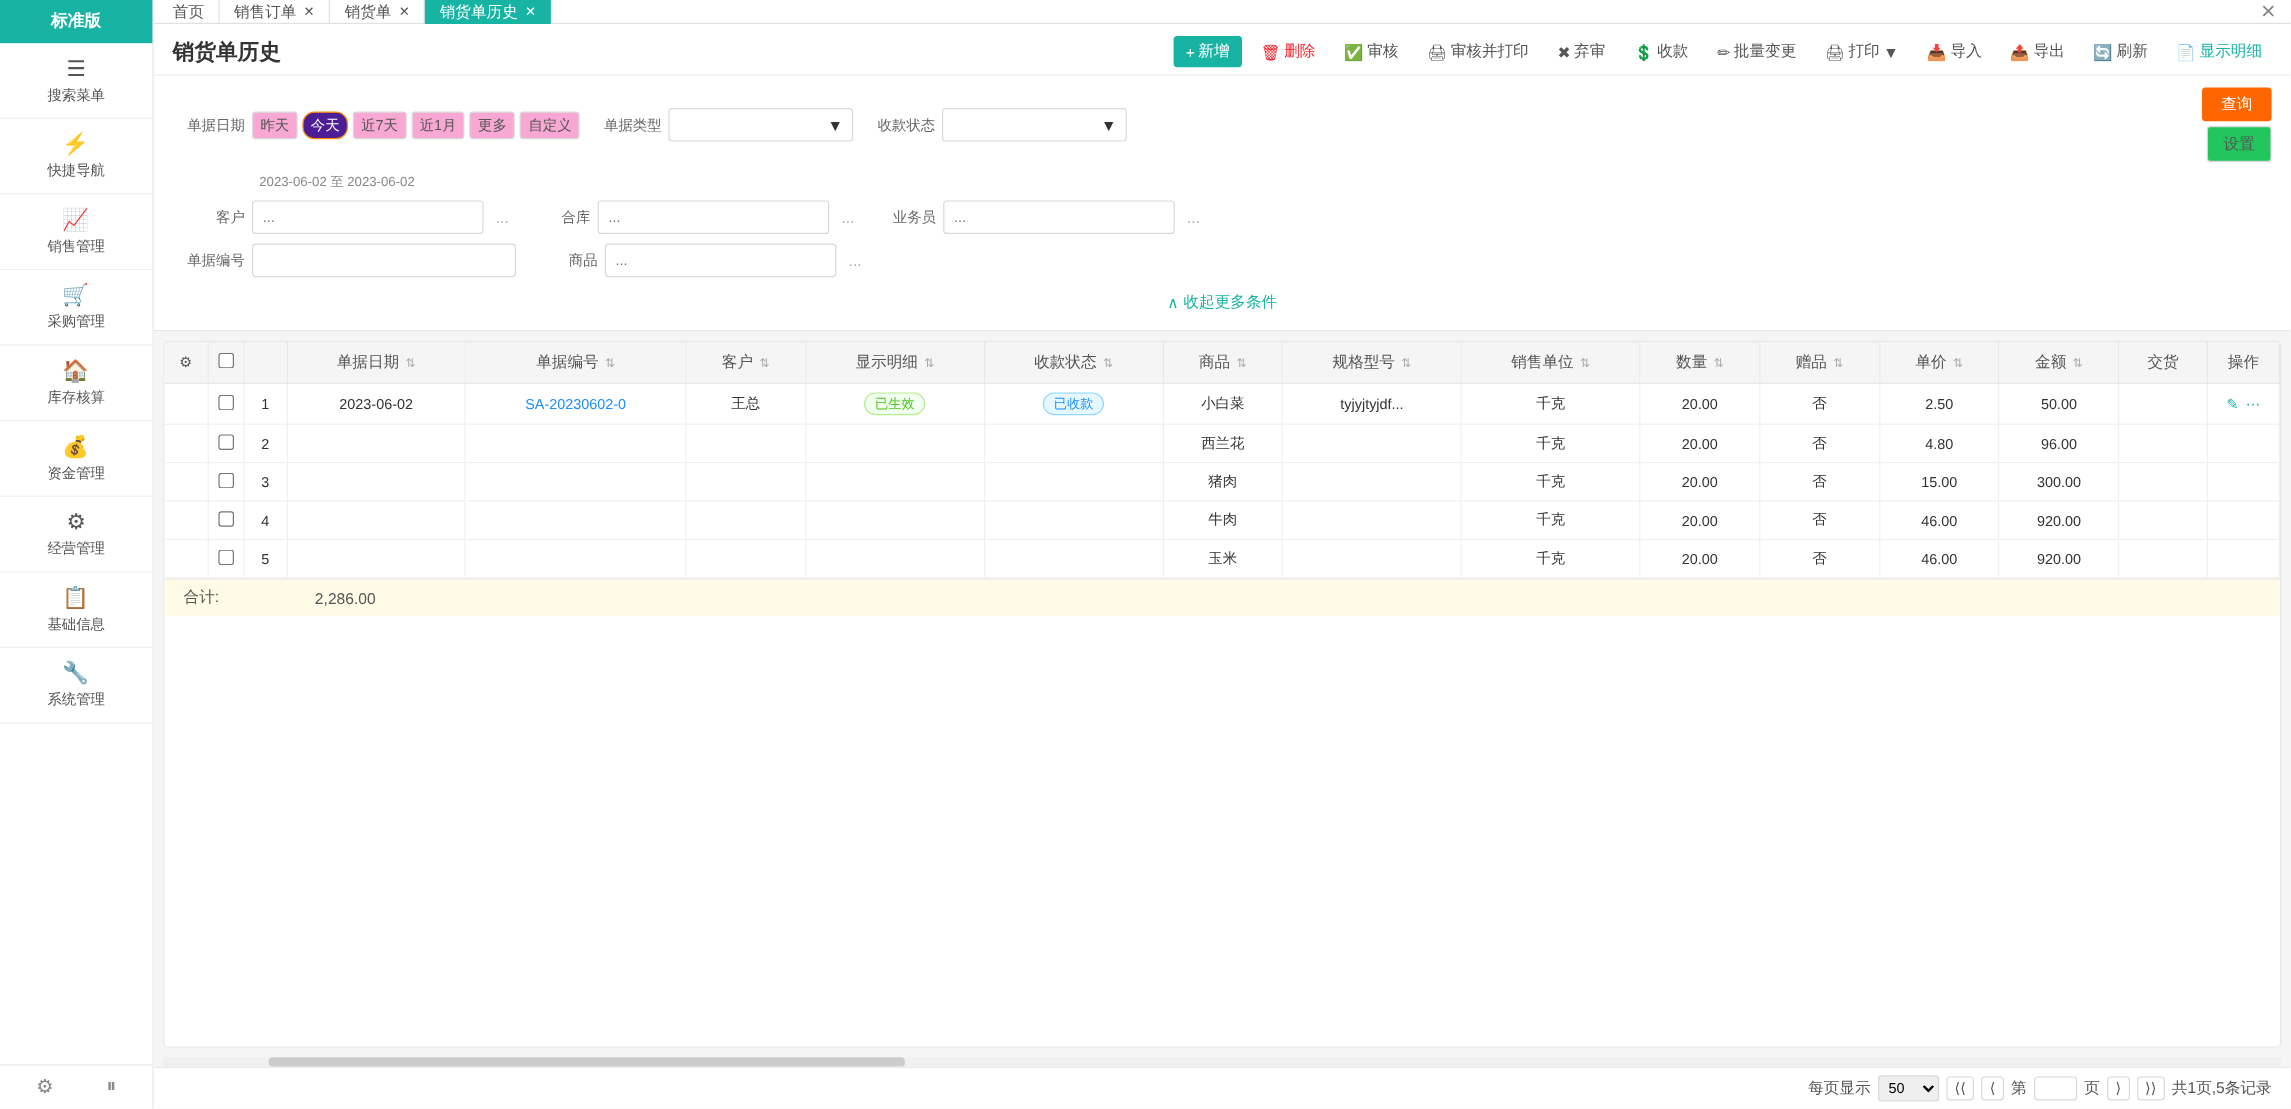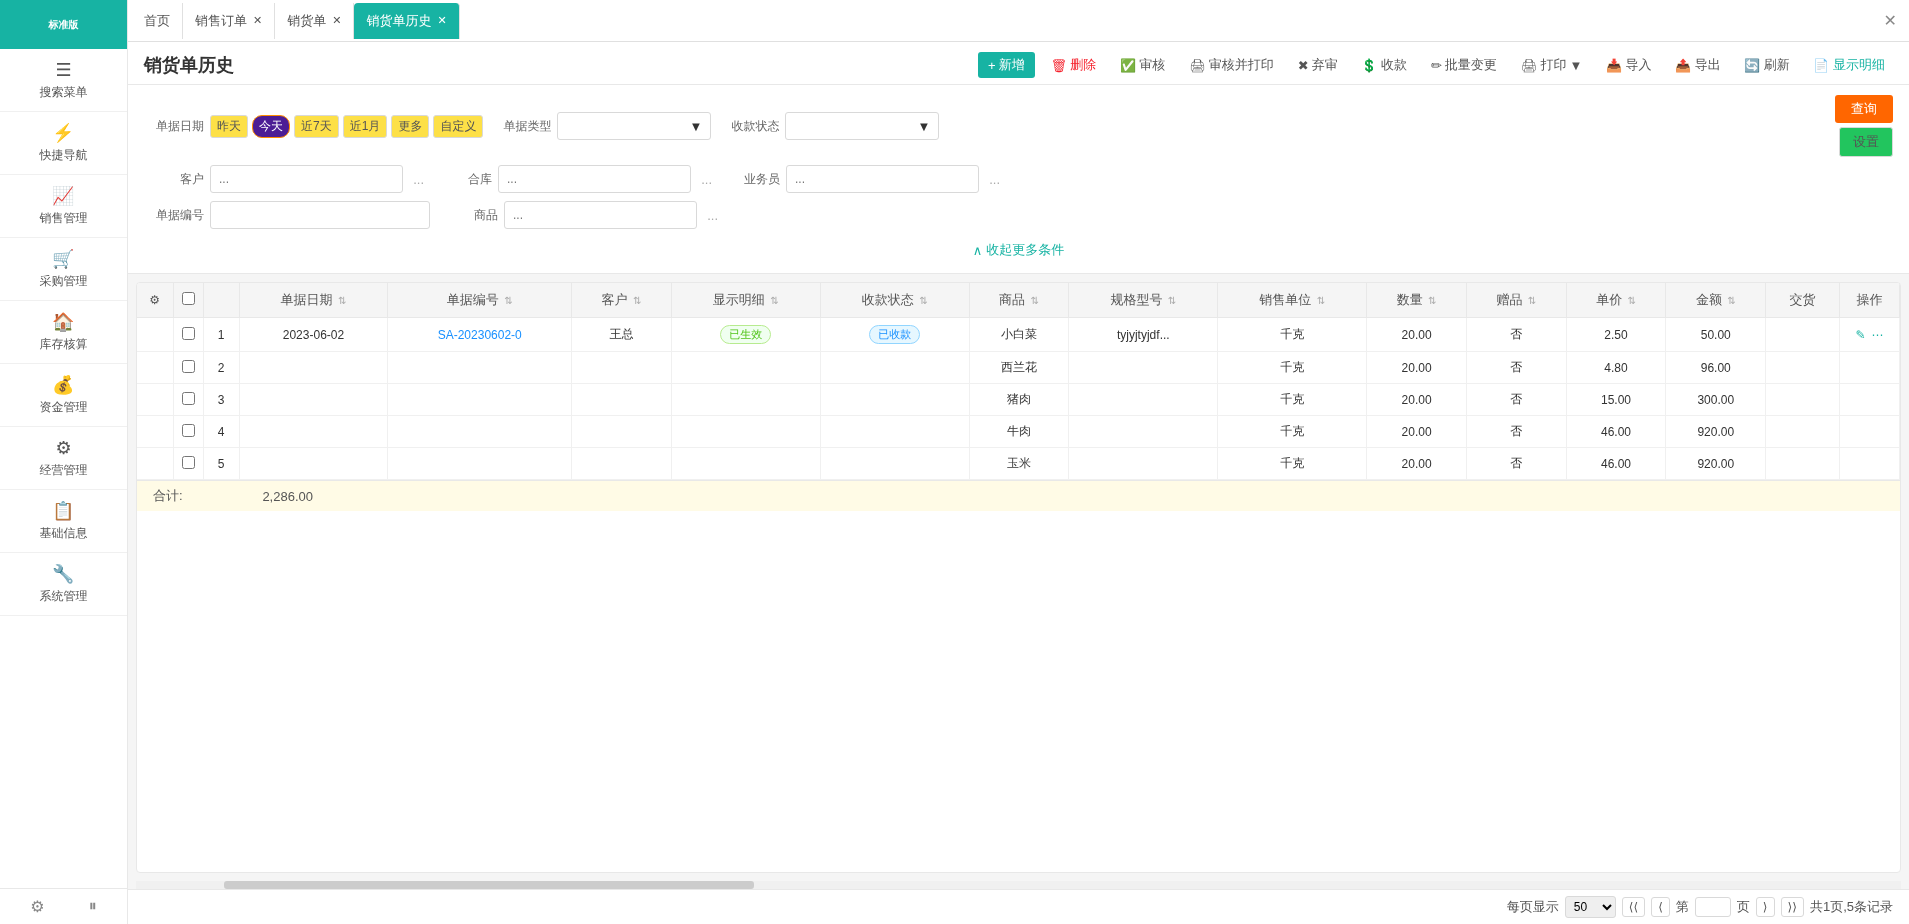--- a/index.html
+++ b/index.html
@@ -1,31 +1,31 @@
 <!DOCTYPE html>
 <html><head>
   <meta charset="utf-8">
   <style>
     * { box-sizing: border-box; margin: 0; padding: 0; font-family: 'Microsoft YaHei', Arial, sans-serif; font-size: 13px; }
     body { display: flex; height: 924px; overflow: hidden; background: #f5f5f5; }
 
     
     .sidebar { width: 128px; background: #fff; border-right: 1px solid #e8e8e8; display: flex; flex-direction: column; flex-shrink: 0; }
-    .sidebar-logo { height: 49px; background: #17b3a3; display: flex; align-items: center; justify-content: center; color: #fff; font-size: 10px; font-weight: bold; }
+    .sidebar-logo { height: 36px; background: #17b3a3; display: flex; align-items: center; justify-content: center; color: #fff; font-size: 14px; font-weight: bold; }
     .sidebar-item { display: flex; flex-direction: column; align-items: center; padding: 10px 4px; cursor: pointer; color: #555; border-bottom: 1px solid #f0f0f0; }
     .sidebar-item .icon { font-size: 18px; margin-bottom: 3px; }
     .sidebar-item .label { font-size: 12px; }
     .sidebar-footer { margin-top: auto; padding: 8px; display: flex; justify-content: space-around; border-top: 1px solid #e8e8e8; }
     .sidebar-footer .icon-btn { color: #888; cursor: pointer; font-size: 16px; }
 
     
     .main { flex: 1; display: flex; flex-direction: column; overflow: hidden; }
 
     
-    .tabs-bar { display: flex; align-items: center; background: #fff; border-bottom: 1px solid #e0e0e0; height: 42px; padding: 0 4px; }
+    .tabs-bar { display: flex; align-items: center; background: #fff; border-bottom: 1px solid #e0e0e0; height: 20px; padding: 0 4px; }
     .tab { display: flex; align-items: center; padding: 0 12px; height: 36px; cursor: pointer; color: #555; border-right: 1px solid #e0e0e0; font-size: 13px; white-space: nowrap; }
     .tab.active { background: #17b3a3; color: #fff; border-radius: 4px 4px 0 0; }
     .tab.home { color: #555; }
     .tab .close-icon { margin-left: 6px; font-size: 11px; }
     .tabs-bar-close { margin-left: auto; font-size: 16px; color: #888; cursor: pointer; padding: 0 8px; }
 
     
     .content { flex: 1; overflow-y: auto; padding: 0; background: #f5f5f5; display: flex; flex-direction: column; }
 
     
@@ -40,21 +40,21 @@
 
     
     .filter-area { background: #fff; padding: 10px 16px; border-bottom: 1px solid #e8e8e8; }
     .filter-row { display: flex; align-items: center; margin-bottom: 8px; flex-wrap: wrap; gap: 8px; }
     .filter-item { display: flex; align-items: center; gap: 6px; min-width: 280px; }
     .filter-label { color: #666; font-size: 12px; white-space: nowrap; min-width: 60px; text-align: right; }
     .filter-input { border: 1px solid #d9d9d9; border-radius: 3px; padding: 3px 8px; font-size: 12px; color: #333; flex: 1; height: 28px; background: #fff; }
     .filter-select { border: 1px solid #d9d9d9; border-radius: 3px; padding: 3px 8px; font-size: 12px; color: #333; flex: 1; height: 28px; background: #fff; display: flex; align-items: center; justify-content: space-between; cursor: pointer; }
     .filter-dots { color: #aaa; cursor: pointer; margin-left: 4px; }
     .date-filter { display: flex; align-items: center; gap: 4px; }
-    .date-quick-btn { padding: 2px 6px; border: 1px solid #d9d9d9; border-radius: 3px; cursor: pointer; font-size: 12px; color: #555; background: #fde047; }
+    .date-quick-btn { padding: 2px 6px; border: 1px solid #d9d9d9; border-radius: 3px; cursor: pointer; font-size: 12px; color: #555; background: #f9a8d4; }
     .date-quick-btn.active { background: #4c1d95; color: #fff; border-color: #ff8c00; border-radius: 10px; }
     .date-range { font-size: 11px; color: #888; margin-left: 6px; }
     .collapse-btn { display: flex; align-items: center; justify-content: center; cursor: pointer; color: #17b3a3; font-size: 12px; gap: 4px; padding: 4px 0; }
     .btn-query { background: #ff6600; color: #fff; border: none; border-radius: 3px; padding: 5px 16px; cursor: pointer; font-size: 13px; }
     .btn-set { background: #22c55e; color: #555; border: 1px solid #d9d9d9; border-radius: 3px; padding: 5px 10px; cursor: pointer; font-size: 13px; margin-left: 4px; }
 
     
     .table-container { flex: 1; overflow: auto; background: #fff; margin: 8px; border: 1px solid #e8e8e8; border-radius: 4px; }
     table { width: 100%; border-collapse: collapse; }
     thead tr { background: #f5f5f5; }
@@ -245,20 +245,23 @@
               <span>▼</span>
             </div>
           </div>
         </div>
         <div style="display:flex; flex-direction:column; gap:4px; margin-left:auto;">
           <button class="btn-query">查询</button>
           <button class="btn-set">设置</button>
         </div>
       </div>
 
+      <div style="margin-left:66px; margin-bottom:8px;">
+        <span class="date-range">2023-06-02 至 2023-06-02</span>
+      </div>
 
       <div class="filter-row">
         <div class="filter-item">
           <span class="filter-label">客户</span>
           <input class="filter-input" placeholder="..." style="">
           <span class="filter-dots">...</span>
         </div>
         <div class="filter-item">
           <span class="filter-label">合库</span>
           <input class="filter-input" placeholder="..." style="">

